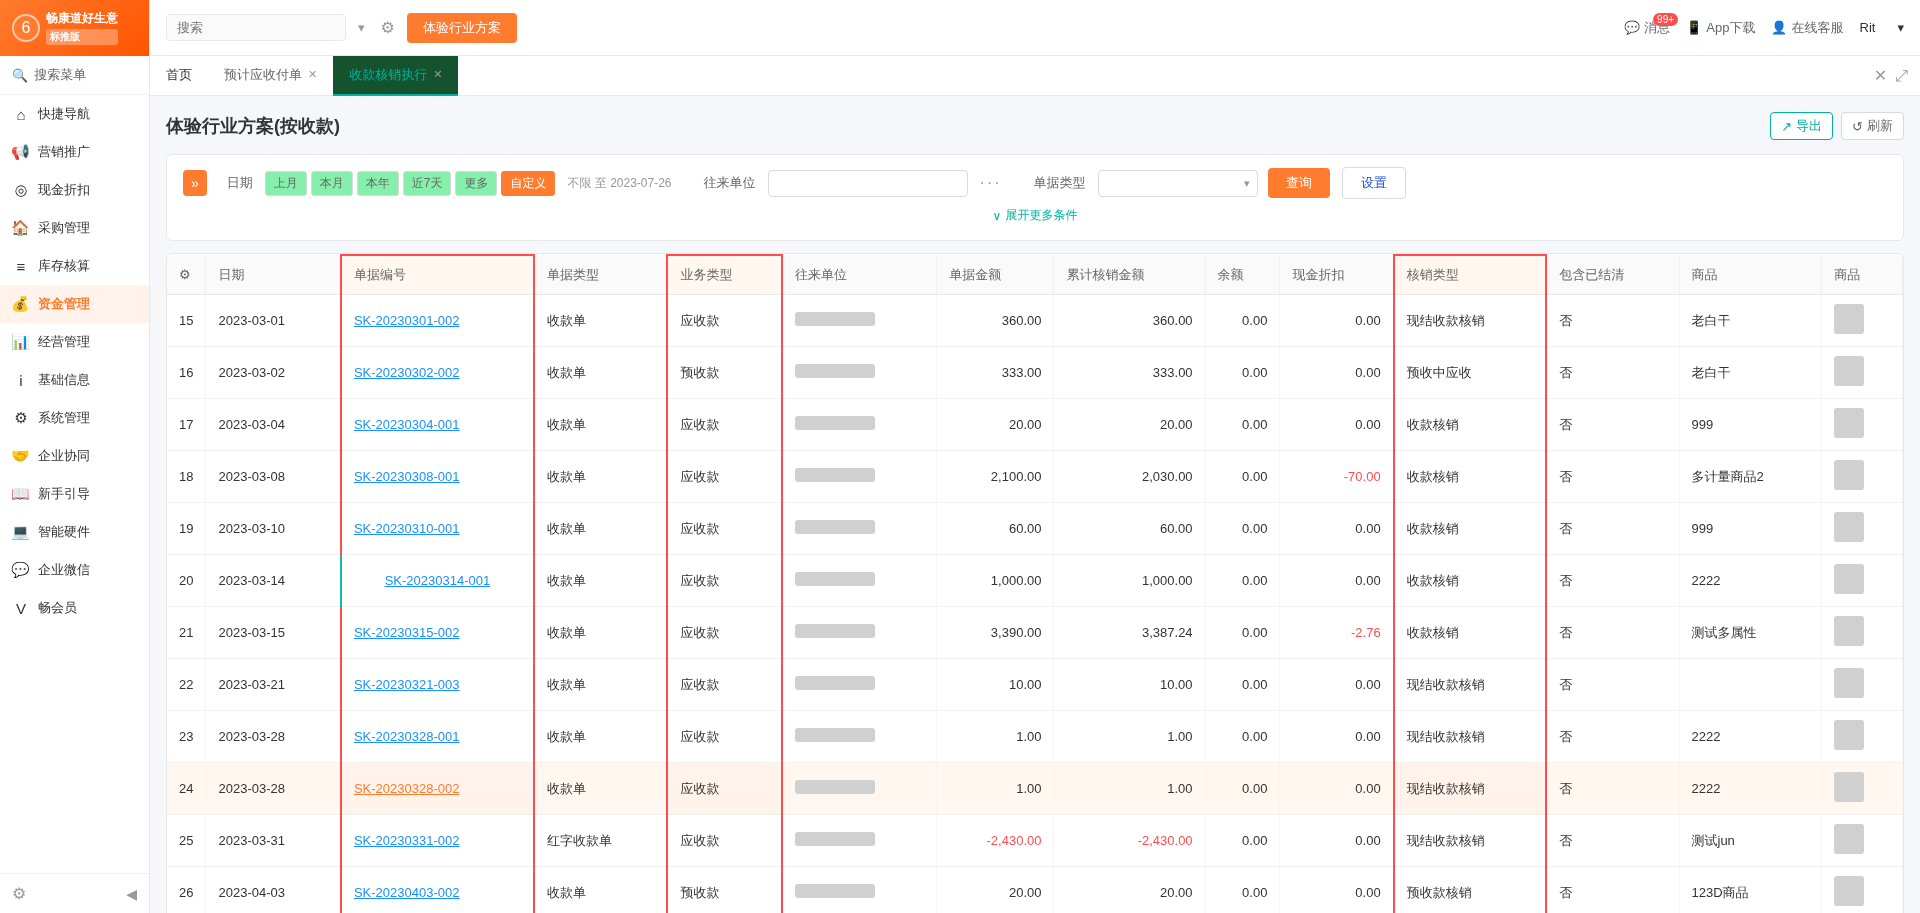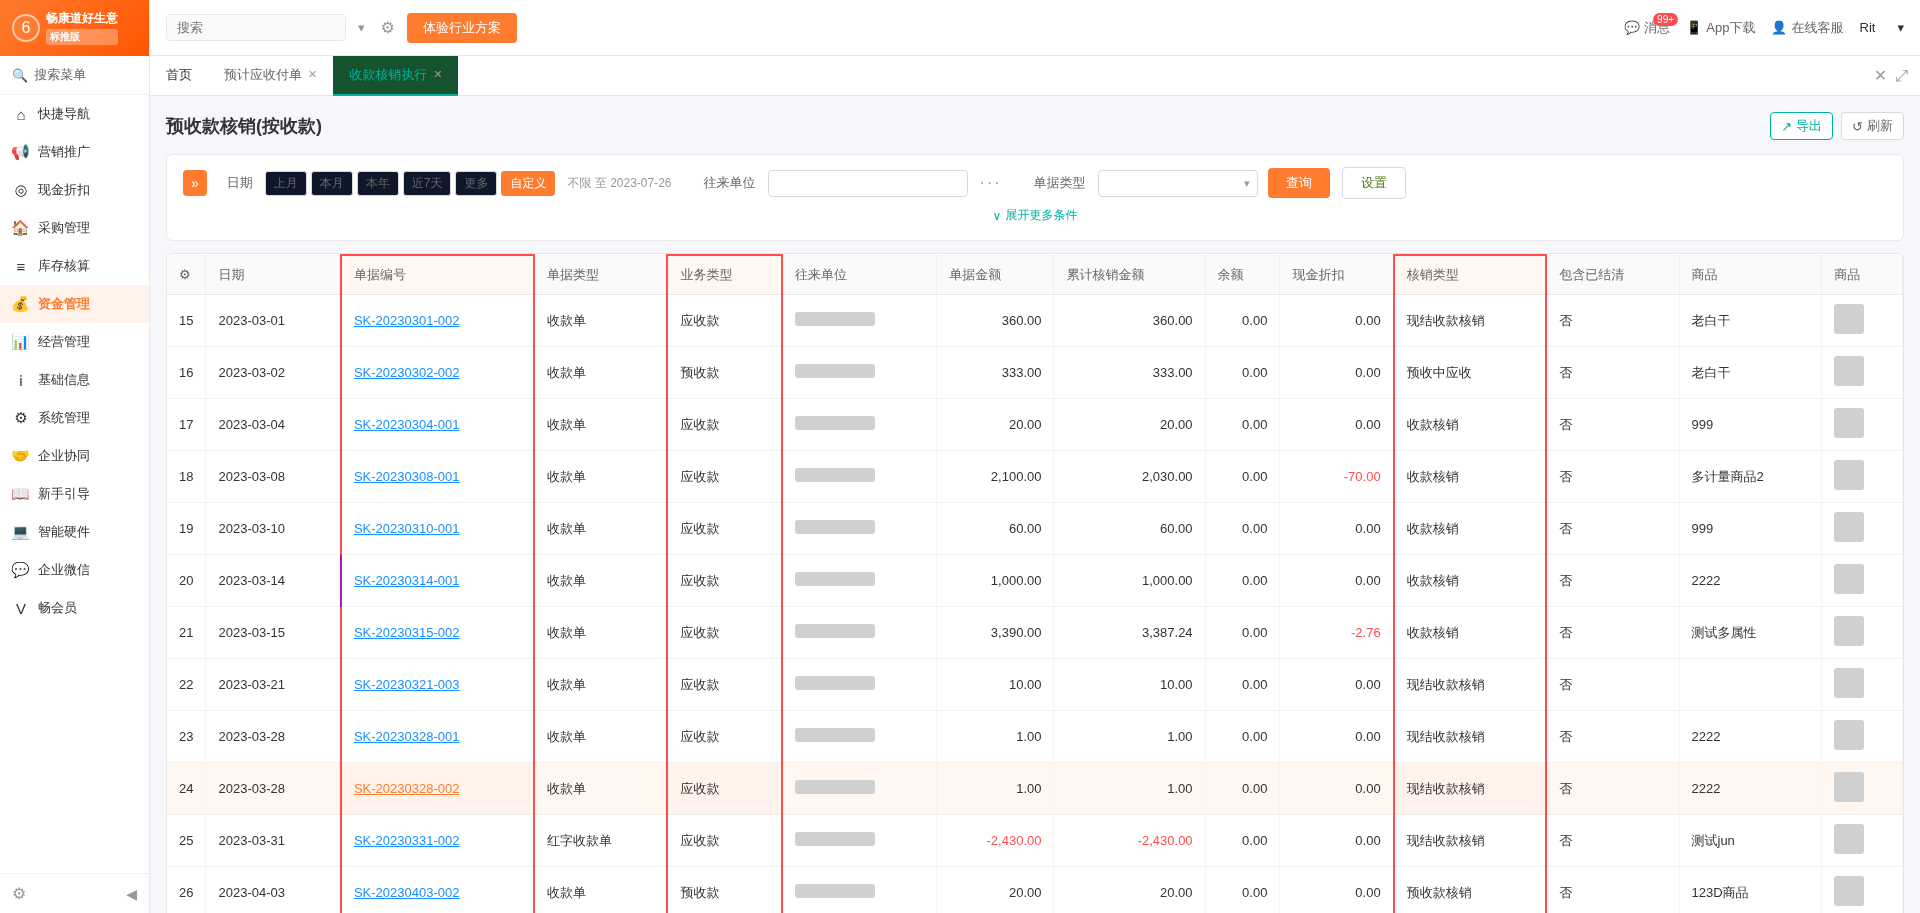--- a/index.html
+++ b/index.html
@@ -129,21 +129,21 @@
       border-radius: 6px;
       padding: 12px 16px;
       margin-bottom: 12px;
     }
     .filter-row { display: flex; align-items: center; gap: 12px; margin-bottom: 8px; flex-wrap: wrap; }
     .filter-row:last-child { margin-bottom: 0; }
     .filter-label { color: #666; font-size: 13px; white-space: nowrap; }
     .filter-dates { display: flex; gap: 4px; align-items: center; }
     .filter-date-btn {
       padding: 3px 8px; font-size: 12px; border: 1px solid #d9d9d9;
-      border-radius: 3px; cursor: pointer; color: #666; background: #0f172a;
+      border-radius: 3px; cursor: pointer; color: #666; background: #86efac;
     }
     .filter-date-btn.custom { background: #ff7b2e; color: #fff; border-color: #ff7b2e; }
     .filter-date-range { font-size: 12px; color: #999; }
     .filter-expand { display: flex; align-items: center; justify-content: center; color: #00b0a0; font-size: 12px; cursor: pointer; gap: 4px; margin: 4px 0; }
     .filter-arrow-btn {
       background: #ff7b2e; color: #fff; border: none; padding: 5px 8px;
       border-radius: 4px; cursor: pointer; font-size: 14px; margin-right: 8px;
     }
     .filter-input {
       border: 1px solid #d9d9d9; border-radius: 4px; padding: 5px 10px;
@@ -155,21 +155,21 @@
       font-size: 13px; color: #333; background: #fff; appearance: none;
       min-width: 160px;
     }
     .filter-select-wrap { position: relative; display: inline-block; }
     .filter-select-wrap::after { content: '▾'; position: absolute; right: 8px; top: 50%; transform: translateY(-50%); color: #999; pointer-events: none; font-size: 11px; }
     .btn-query {
       background: #ff7b2e; color: #fff; border: none; padding: 6px 18px;
       border-radius: 4px; cursor: pointer; font-size: 13px;
     }
     .btn-settings {
-      background: #fff; color: #4d7c0f; border: 1px solid #d9d9d9; padding: 6px 18px;
+      background: #fff; color: #1d4ed8; border: 1px solid #d9d9d9; padding: 6px 18px;
       border-radius: 4px; cursor: pointer; font-size: 13px;
     }
 
     
     .table-container {
       background: #fff;
       border: 1px solid #e8e8e8;
       border-radius: 6px;
       overflow: hidden;
     }
@@ -343,21 +343,21 @@
     <div class="tabbar-actions">
       <span class="tabbar-action-btn">✕</span>
       <span class="tabbar-action-btn">⤢</span>
     </div>
   </div>
 
   <div class="page">
     <div class="page-inner">
 
       <div class="page-header">
-        <h1 class="page-title">预收款核销(按收款)</h1>
+        <h1 class="page-title">体验行业方案(按收款)</h1>
         <div class="page-actions">
           <button class="btn-export">
             <span>↗</span>
             <span>导出</span>
           </button>
           <button class="btn-refresh">
             <span>↺</span>
             <span>刷新</span>
           </button>
         </div>
@@ -496,21 +496,21 @@
                 <td class="text-right">0.00</td>
                 <td class="text-right">0.00</td>
                 <td style="border-left: 2px solid #ff4d4f; border-right: 2px solid #ff4d4f;">收款核销</td>
                 <td>否</td>
                 <td>999</td>
                 <td><span class="blurred-text" style="width:30px;height:30px;display:inline-block;"></span></td>
               </tr>
               <tr>
                 <td>20</td>
                 <td>2023-03-14</td>
-                <td style="border-left: 2px solid #a21caf; border-right: 2px solid #ff4d4f;"><a class="link">SK-20230314-001</a></td>
+                <td style="border-left: 2px solid #14b8a6; border-right: 2px solid #ff4d4f; text-align: center;"><a class="link">SK-20230314-001</a></td>
                 <td>收款单</td>
                 <td style="border-left: 2px solid #ff4d4f; border-right: 2px solid #ff4d4f;">应收款</td>
                 <td><span class="blurred-text" style="width:80px;"></span></td>
                 <td class="text-right">1,000.00</td>
                 <td class="text-right">1,000.00</td>
                 <td class="text-right">0.00</td>
                 <td class="text-right">0.00</td>
                 <td style="border-left: 2px solid #ff4d4f; border-right: 2px solid #ff4d4f;">收款核销</td>
                 <td>否</td>
                 <td>2222</td>

